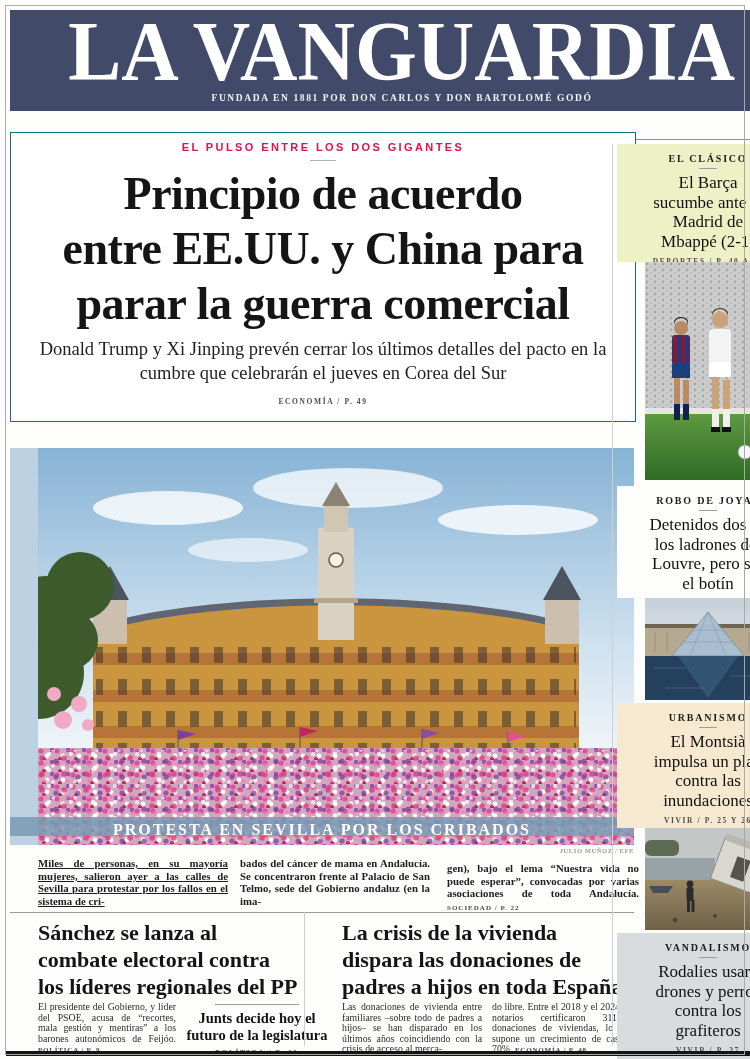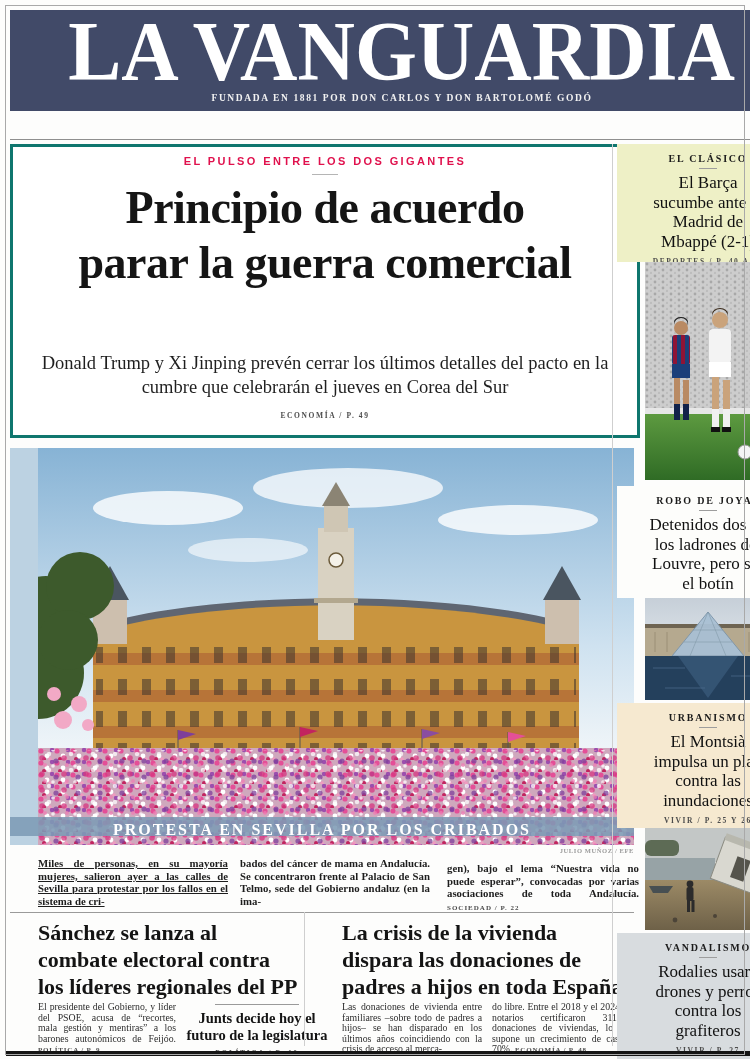--- a/index.html
+++ b/index.html
@@ -13,21 +13,21 @@
   .mast-title{color:#fff;font-weight:700;font-size:82px;line-height:80px;letter-spacing:0px;transform:scale(.97,1.04);white-space:nowrap;margin-top:-6px;}
   .mast-founded{color:#f2f2f2;font-weight:700;font-size:9.5px;letter-spacing:1.6px;margin-top:1px;}
 
   
   .dateline{left:10px;top:116px;width:728px;height:18px;display:flex;justify-content:space-between;align-items:center;
             font-size:8px;font-weight:700;letter-spacing:.9px;color:#3e4a66;}
   .dateline .price{color:#111;}
   .toprule{left:10px;top:139px;width:728px;height:0;border-top:1px solid #8f8f8f;}
 
   
-  .lead-box{left:10px;top:144px;width:596px;height:288px;border:3px solid #0f766e;background:#fff;}
+  .lead-box{left:10px;top:132px;width:596px;height:288px;border:1px solid #0f766e;background:#fff;}
   .kicker{font-family:"Liberation Sans","DejaVu Sans",sans-serif;font-weight:700;font-size:11px;letter-spacing:2.4px;color:#e0114d;text-align:center;}
   .lead-box .kicker{position:absolute;left:0;right:0;top:8px;}
   .kdash{position:absolute;left:50%;transform:translateX(-50%);width:26px;height:1px;background:#b5b5b5;}
   .lead-box .kdash{top:27px;}
   .lead-hl{position:absolute;left:0;right:0;top:33px;text-align:center;font-weight:700;font-size:46px;line-height:55px;color:#151515;letter-spacing:-.5px;}
   .lead-deck{position:absolute;left:28px;right:28px;top:204px;text-align:center;font-size:18.5px;line-height:24px;color:#1f1f1f;}
   .sect{font-weight:700;font-size:7.5px;letter-spacing:1.6px;color:#4c4c4c;}
   .lead-sect{position:absolute;left:0;right:0;top:264px;text-align:center;}
 
   
@@ -72,20 +72,21 @@
     <div class="mast-founded">FUNDADA EN 1881 POR DON CARLOS Y DON BARTOLOMÉ GODÓ</div>
   </header>
 
   <div class="abs toprule"></div>
 
   <section class="abs lead-box">
     <div class="kicker">EL PULSO ENTRE LOS DOS GIGANTES</div>
     <div class="kdash"></div>
     <h1 class="lead-hl" style="margin:0;">
       <div>Principio de acuerdo</div>
+      <div>entre EE.UU. y China para</div>
       <div>parar la guerra comercial</div>
     </h1>
     <div class="lead-deck">Donald Trump y Xi Jinping prevén cerrar los últimos detalles del pacto en la cumbre que celebrarán el jueves en Corea del Sur</div>
     <div class="sect lead-sect">ECONOMÍA / P. 49</div>
   </section>
 
   <figure class="abs main-photo" style="margin:0;">
     <svg width="596" height="397" viewBox="0 0 596 397">
       <defs>
         <linearGradient id="skyg" x1="0" y1="0" x2="0" y2="1">

